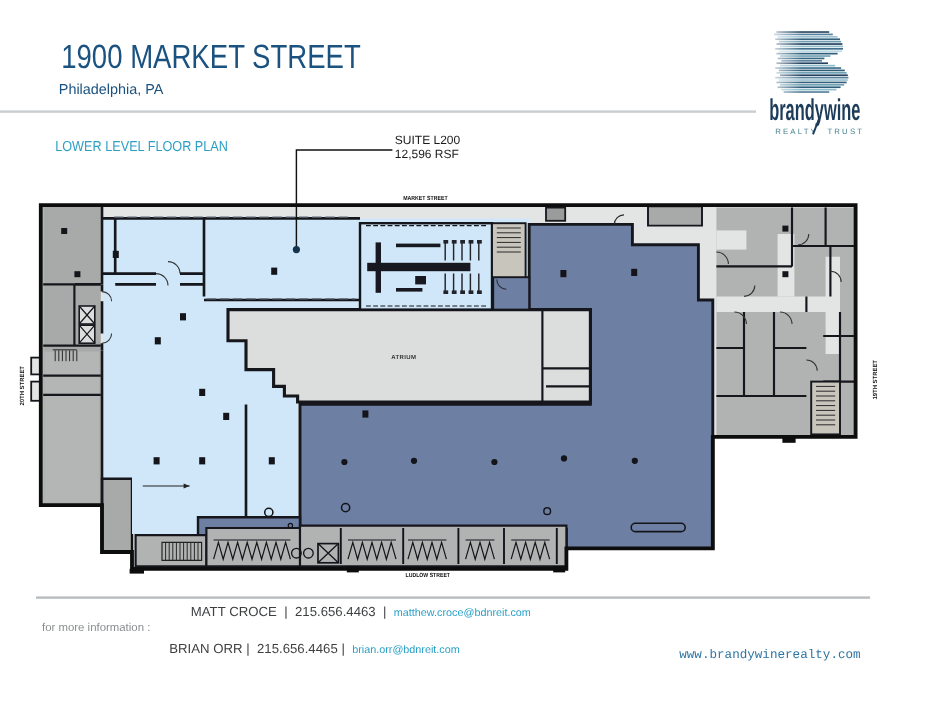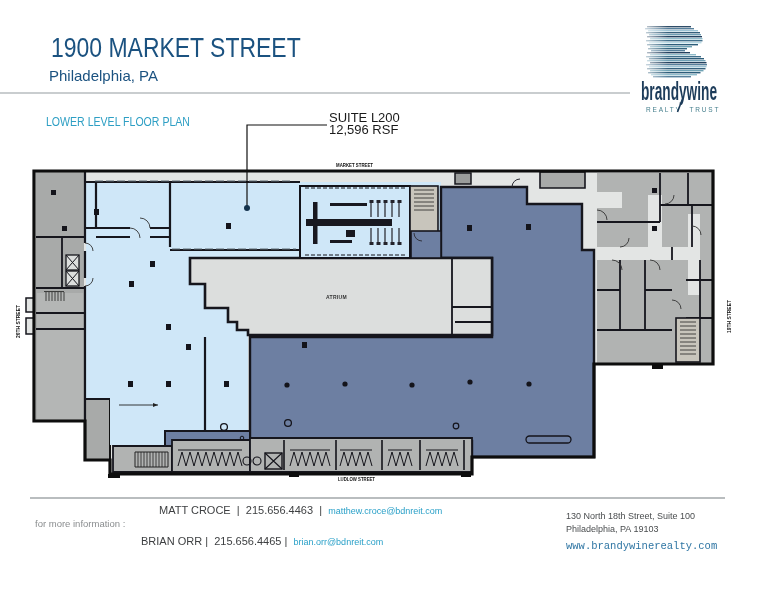--- a/index.html
+++ b/index.html
@@ -6,27 +6,27 @@
   #page{position:relative;width:777px;height:552px;background:#ffffff;overflow:hidden;
         font-family:"Liberation Sans",sans-serif;}
   .abs{position:absolute;}
 </style>
 </head>
 <body>
 <div id="page">
 
   <div class="abs" style="left:51px;top:32px;font-size:28px;color:#1b5280;letter-spacing:0;transform:scaleX(0.82);transform-origin:0 0;white-space:nowrap;">1900 MARKET STREET</div>
 
-  <div class="abs" style="left:49px;top:67px;font-size:15px;color:#1b5280;">Philadelphia, PA</div>
+  <div class="abs" style="left:49px;top:67px;font-size:12px;color:#1b5280;">Philadelphia, PA</div>
 
   <div class="abs" style="left:0;top:92px;width:630px;height:2px;background:#c9cdcf;"></div>
 
   <div class="abs" style="left:46px;top:115px;font-size:12px;color:#2e9fc4;letter-spacing:0;transform:scaleX(0.88);transform-origin:0 0;white-space:nowrap;">LOWER LEVEL FLOOR PLAN</div>
 
-  <div class="abs" style="left:329px;top:112px;font-size:13px;color:#1a1a1a;line-height:12px;">SUITE L200<br>12,596 RSF</div>
+  <div class="abs" style="left:329px;top:112px;font-size:10px;color:#1a1a1a;line-height:12px;">SUITE L200<br>12,596 RSF</div>
 
   <div class="abs" style="left:630px;top:0px;width:140px;height:120px;">
     <svg width="140" height="120" viewBox="0 0 140 120">
 
       <defs>
         <linearGradient id="fadeL" x1="0" y1="0" x2="1" y2="0">
           <stop offset="0" stop-color="#ffffff" stop-opacity="1"></stop>
           <stop offset="1" stop-color="#ffffff" stop-opacity="0"></stop>
         </linearGradient>
       </defs>
@@ -263,17 +263,16 @@
   </div>
 
   <div class="abs" style="left:30px;top:497px;width:695px;height:1.5px;background:#b9bdbf;"></div>
 
   <div class="abs" style="left:35px;top:518px;font-size:9.5px;color:#8a8d8f;">for more information :</div>
 
   <div class="abs" style="left:135px;top:504px;font-size:11px;color:#3d3f41;margin-left:24px;">MATT CROCE&nbsp; |&nbsp; 215.656.4463&nbsp; |&nbsp; <span style="font-size:9px;color:#29a0c8;">matthew.croce@bdnreit.com</span></div>
 
   <div class="abs" style="left:141px;top:535px;font-size:11px;color:#3d3f41;">BRIAN ORR&nbsp;|&nbsp; 215.656.4465&nbsp;|&nbsp; <span style="font-size:9px;color:#29a0c8;">brian.orr@bdnreit.com</span></div>
 
-  <div class="abs" style="left:566px;top:510px;font-size:9px;color:#4a4d4f;line-height:13px;">130 North 18th Street, Suite 100<br>Philadelphia, PA 19103</div>
 
   <div class="abs" style="left:566px;top:540px;font-size:10.5px;color:#2e75a3;font-family:Liberation Mono, monospace;">www.brandywinerealty.com</div>
 
 </div>
 
 </body></html>

